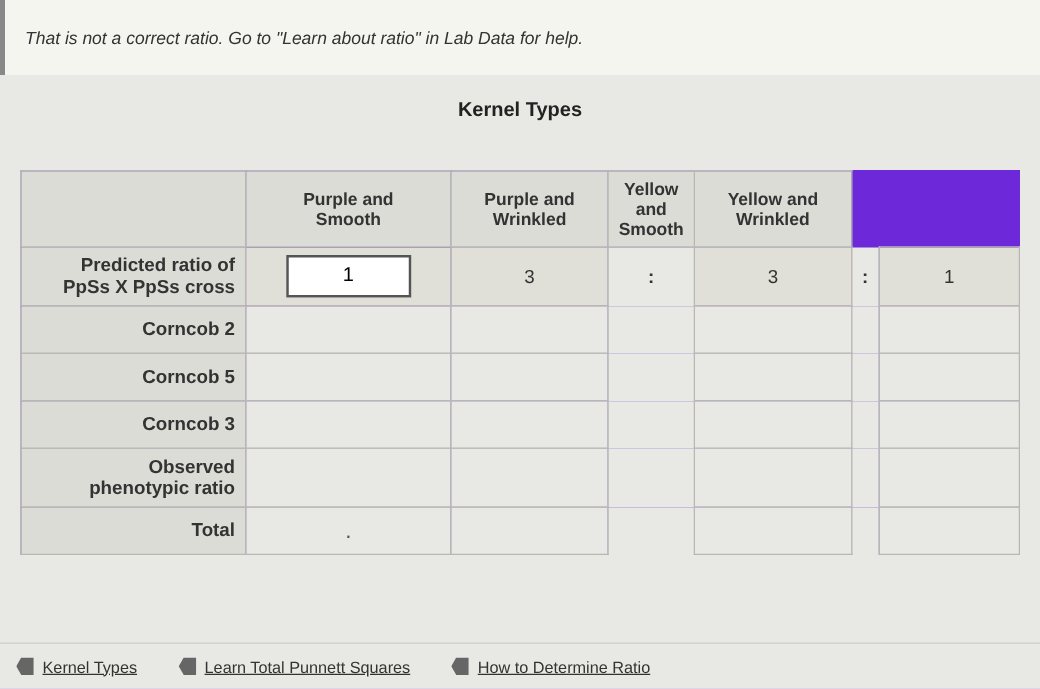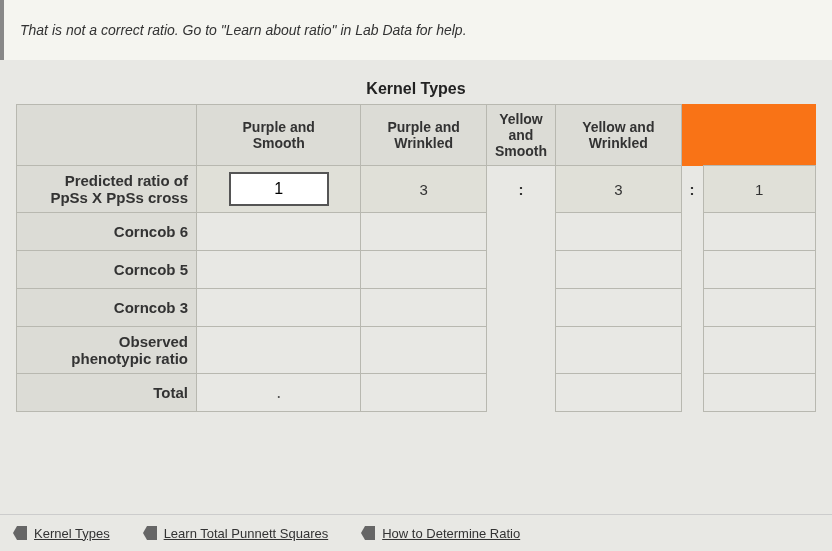--- a/index.html
+++ b/index.html
@@ -36,21 +36,22 @@
       text-align: center;
       font-weight: bold;
       font-size: 16px;
       color: #222;
       padding: 8px 0 6px 0;
     }
 
     table {
       width: 100%;
       border-collapse: collapse;
-      background: #f97316;
+      background: #6d28d9;
+      margin-top: 32px;
     }
 
     th, td {
       border: 1px solid #b8b8b0;
       padding: 6px 8px;
       text-align: center;
       font-size: 14px;
       color: #333;
     }
 
@@ -179,21 +180,21 @@
             <td class="data-cell">
               <span class="ratio-value">3</span>
             </td>
             <td class="colon-cell">:</td>
             <td class="data-cell">
               <span class="ratio-value">1</span>
             </td>
           </tr>
 
           <tr>
-            <td class="row-label">Corncob 6</td>
+            <td class="row-label">Corncob 2</td>
             <td class="data-cell"></td>
             <td class="data-cell"></td>
             <td class="colon-cell"></td>
             <td class="data-cell"></td>
             <td class="colon-cell"></td>
             <td class="data-cell"></td>
           </tr>
 
           <tr>
             <td class="row-label">Corncob 5</td>

